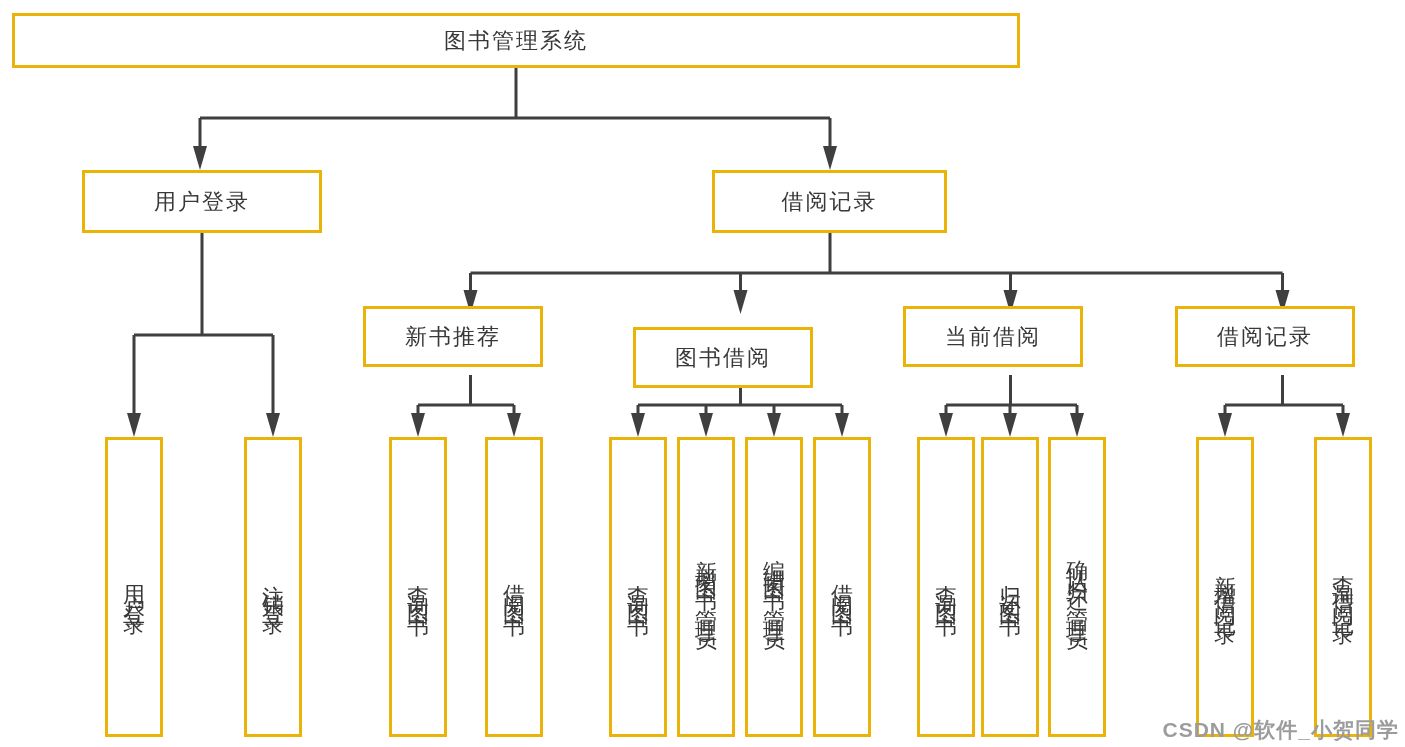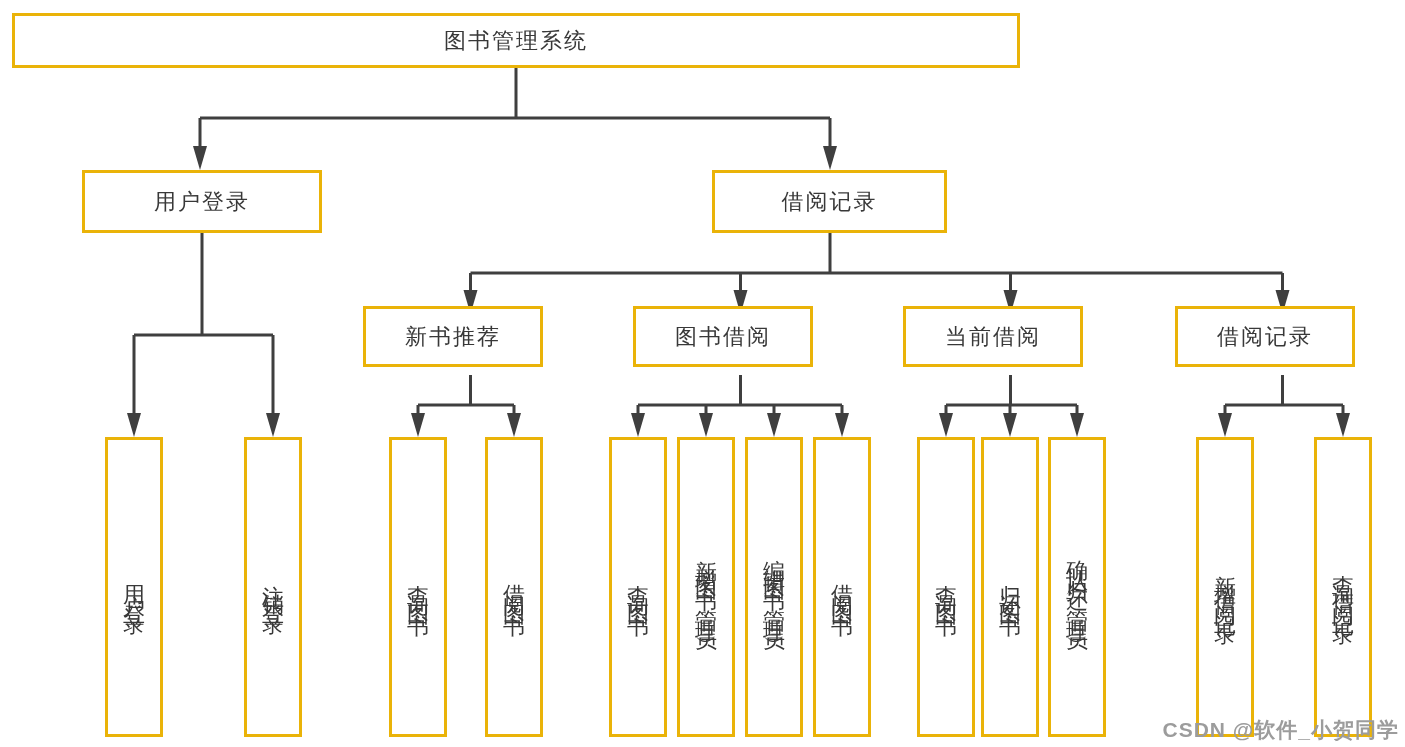--- a/index.html
+++ b/index.html
@@ -24,21 +24,21 @@
     align-items: center;
     justify-content: center;
     text-align: center;
   }
   .h-box { font-size: 22px; letter-spacing: 2px; }
   .root-box  { left: 12px;  top: 13px;  width: 1008px; height: 55px; }
   .lvl2-login { left: 82px;  top: 170px; width: 240px; height: 63px; }
   .lvl2-mgmt  { left: 712px; top: 170px; width: 235px; height: 63px; }
   .lvl3 { top: 306px; width: 180px; height: 61px; }
   .lvl3-a { left: 363px; }
-  .lvl3-b { left: 633px; }
+  .lvl3-b { left: 633px; margin-top: 21px; }
   .lvl3-c { left: 903px; }
   .lvl3-d { left: 1175px; }
   .v-box {
     top: 437px;
     width: 58px;
     height: 300px;
     font-size: 22px;
     writing-mode: vertical-rl;
     text-orientation: mixed;
     letter-spacing: 10px;

